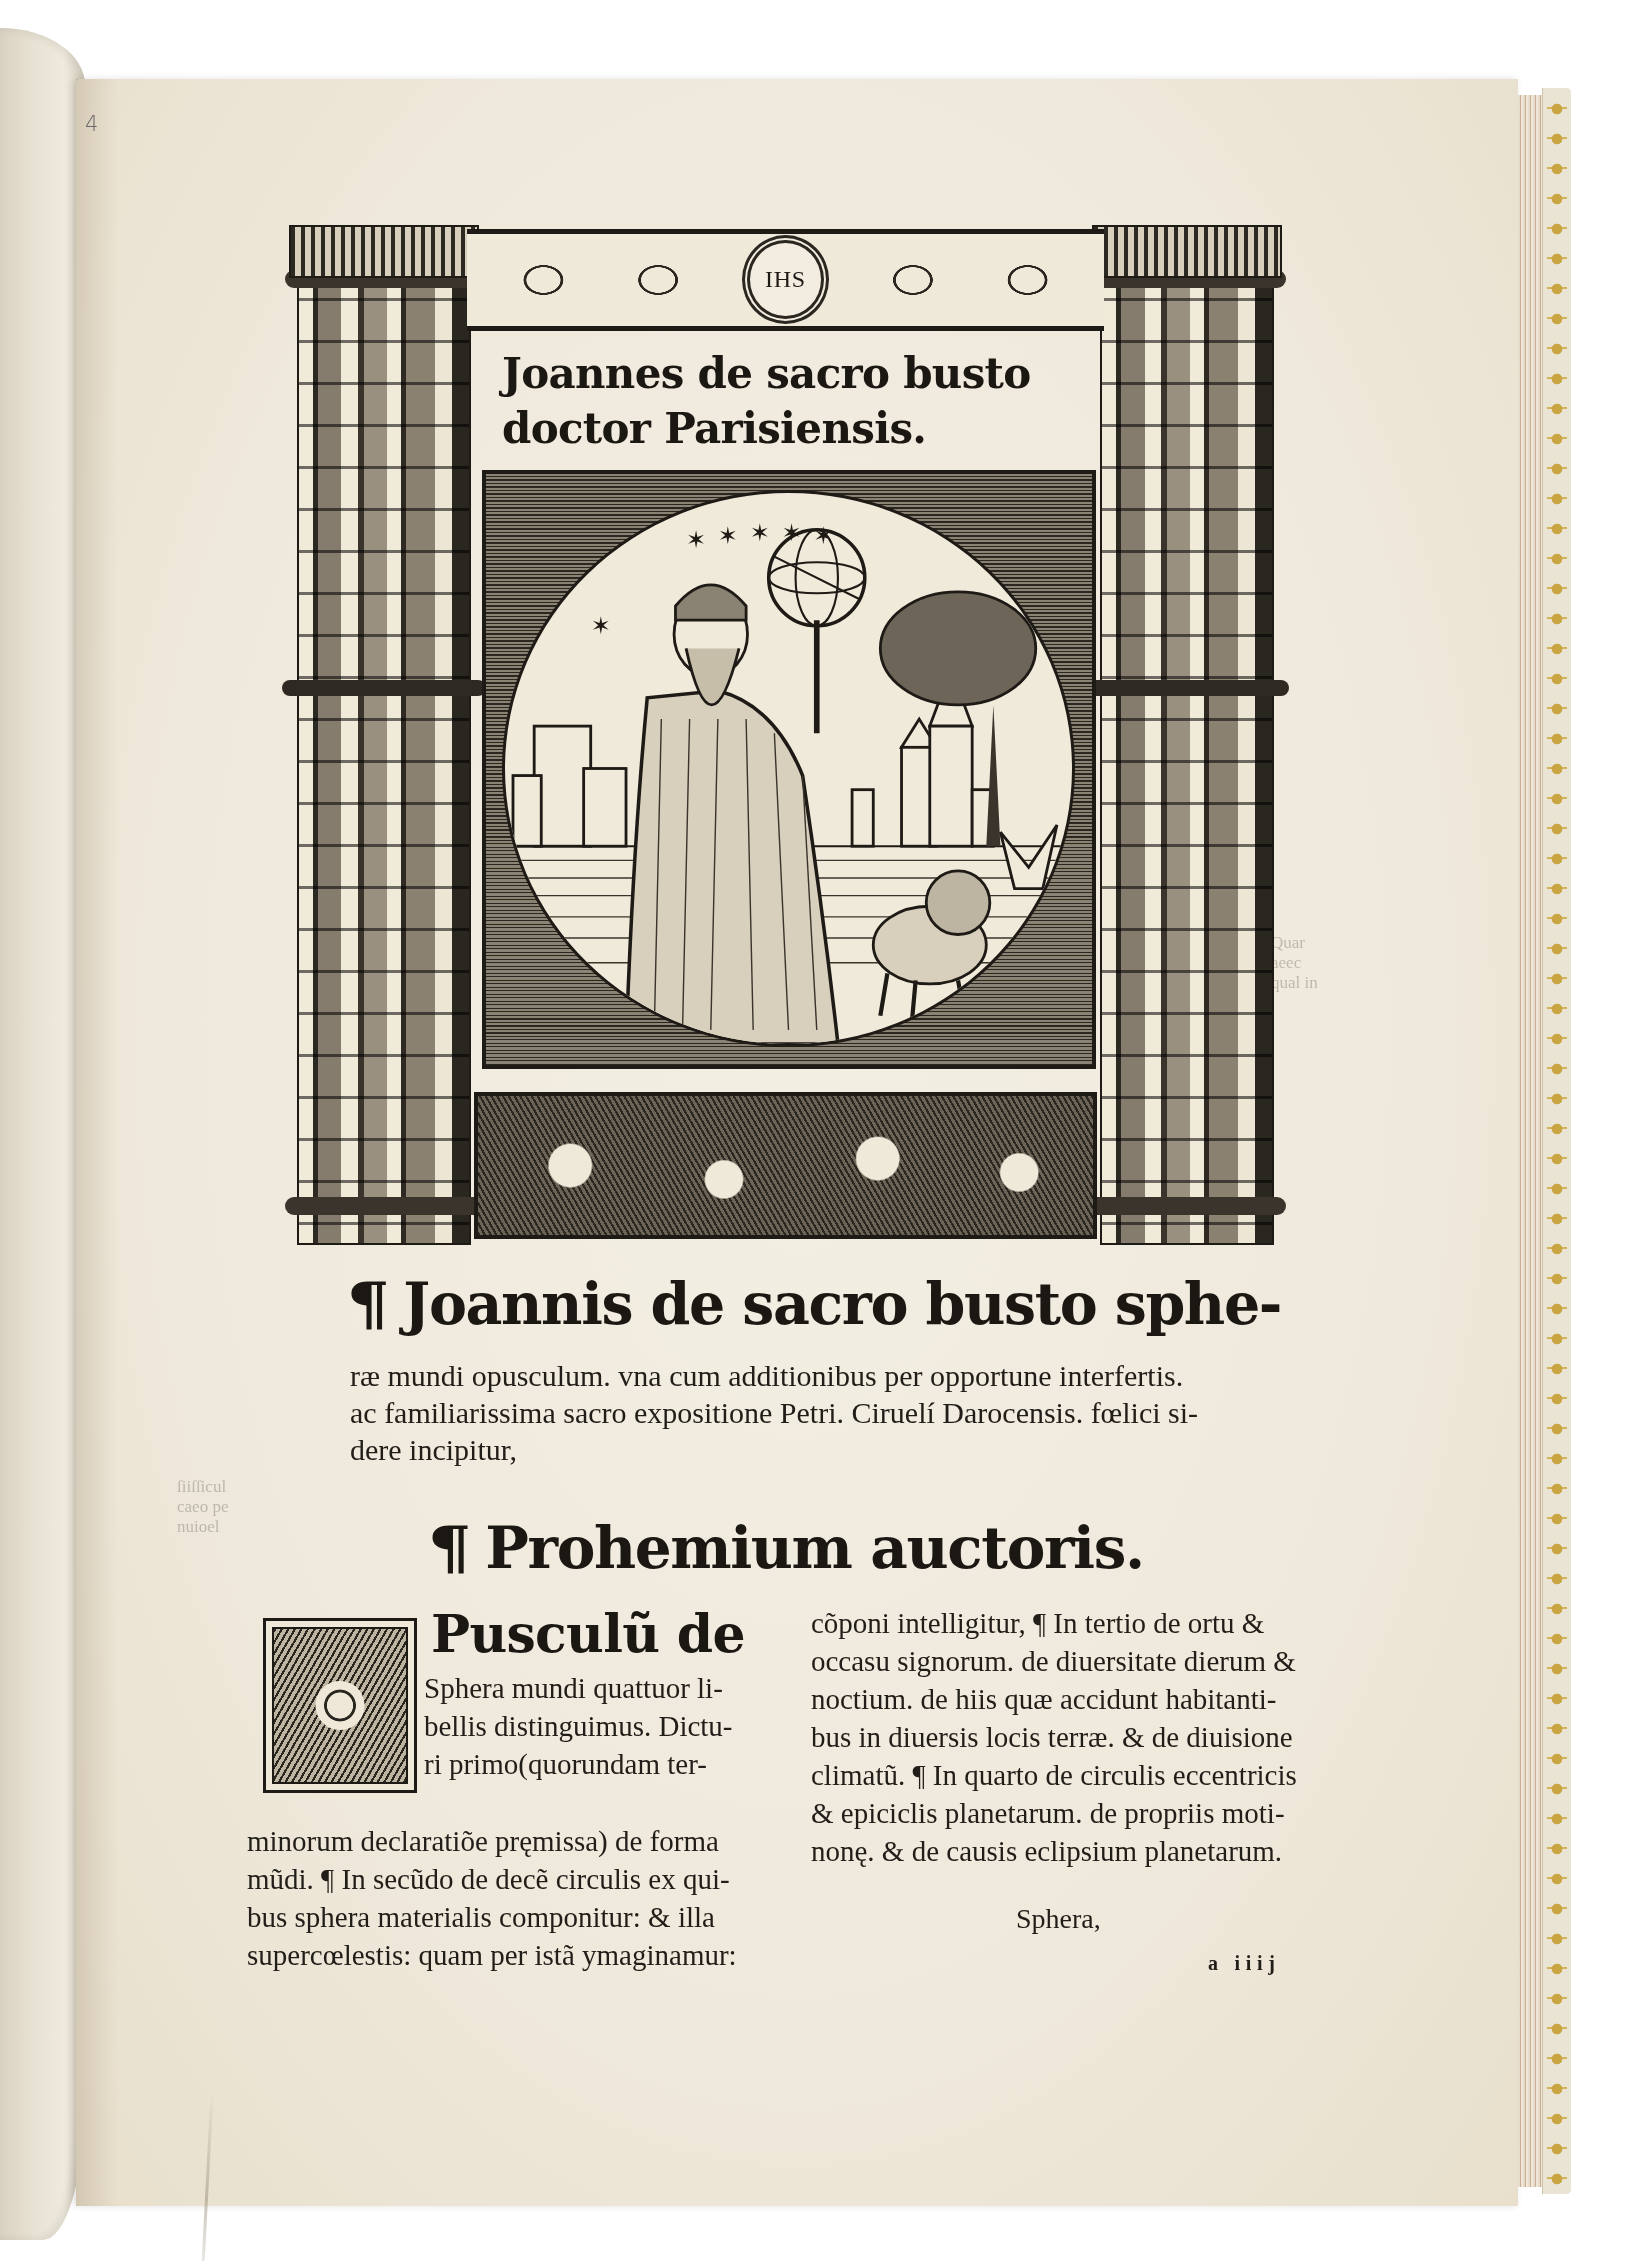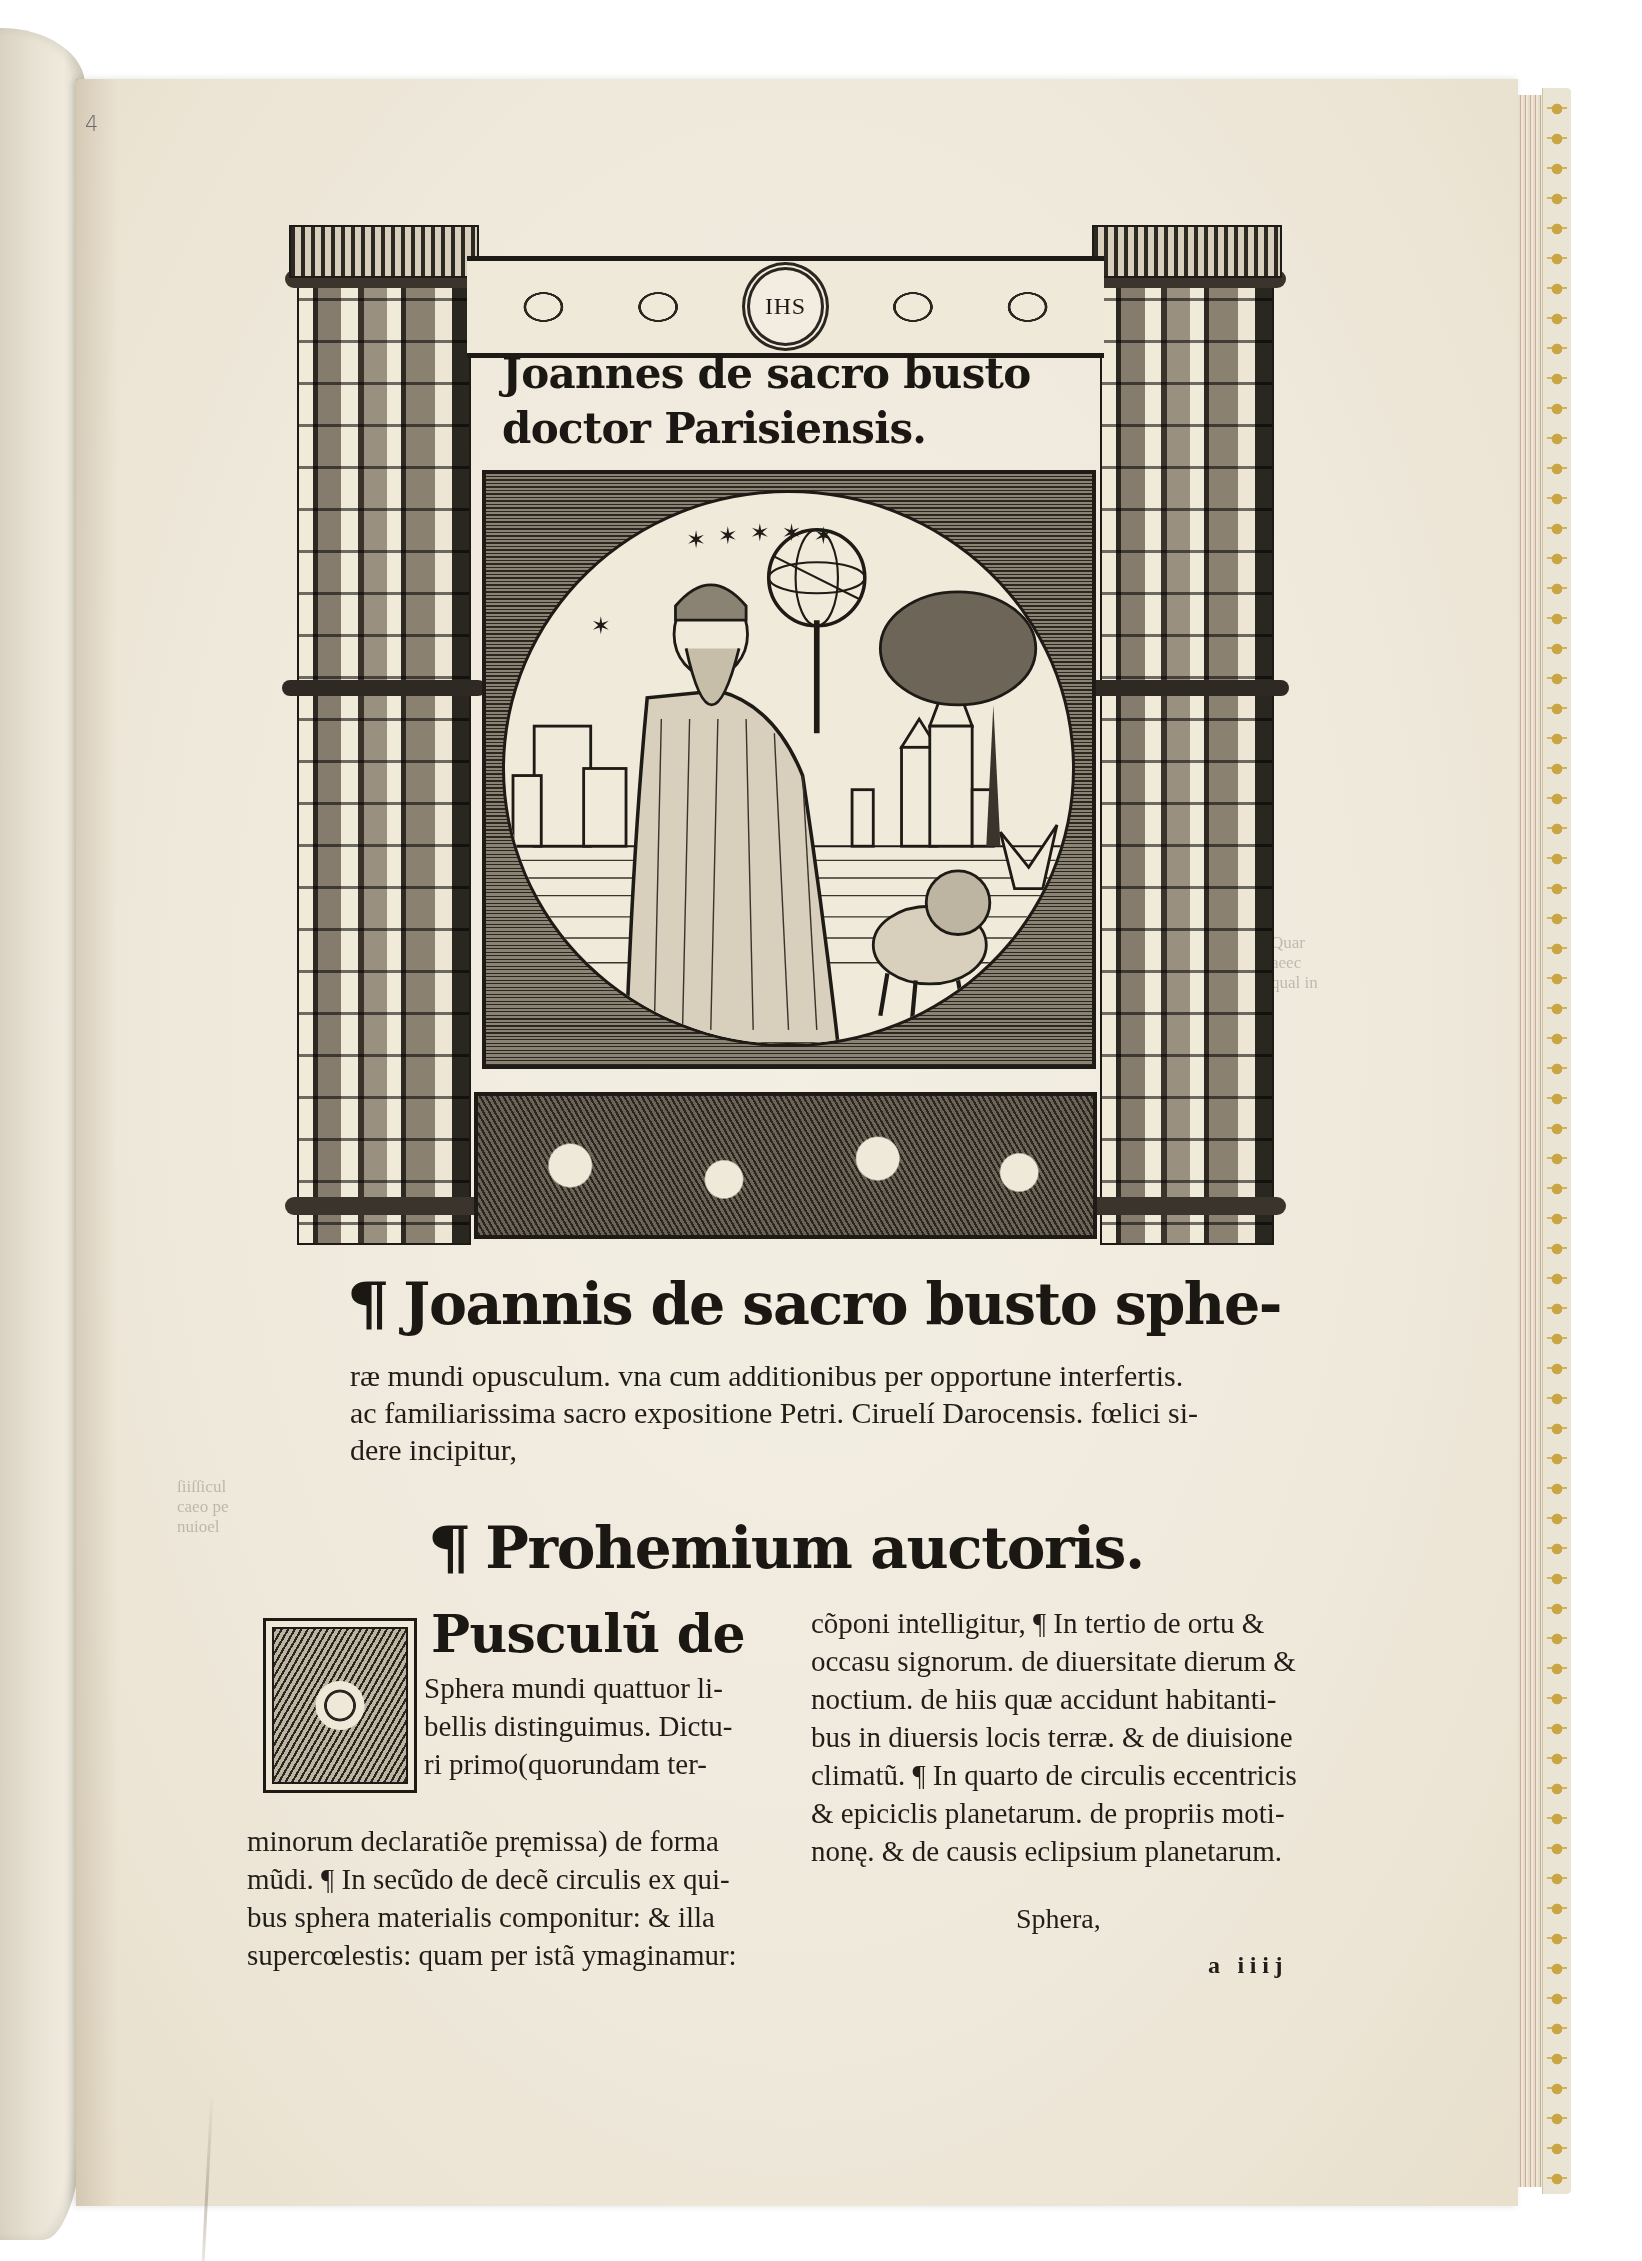--- a/index.html
+++ b/index.html
@@ -79,21 +79,21 @@
   .col-right { right: 0; }
   .top-frieze {
     position: absolute; left: 170px; right: 170px; top: 2.8px; height: 92px;
     border-top: 5.7px solid #1e1b16; border-bottom: 5.7px solid #1e1b16;
     background:
       radial-gradient(ellipse 28px 21px at 12% 50%, transparent 60%, #2a2620 62% 70%, transparent 72%),
       radial-gradient(ellipse 28px 21px at 30% 50%, transparent 60%, #2a2620 62% 70%, transparent 72%),
       radial-gradient(ellipse 28px 21px at 70% 50%, transparent 60%, #2a2620 62% 70%, transparent 72%),
       radial-gradient(ellipse 28px 21px at 88% 50%, transparent 60%, #2a2620 62% 70%, transparent 72%),
       #efe9da;
-    display: flex; align-items: center; justify-content: center; margin-top: 27px;
+    display: flex; align-items: center; justify-content: center;
   }
   .ihs-medallion {
     width: 71px; height: 73px; border-radius: 50%;
     border: 8.5px double #2a2620; background: #f2ede0;
     display: flex; align-items: center; justify-content: center;
     font-family: "Liberation Serif", serif; font-size: 24px; letter-spacing: 0.7px; color: #1e1b16;
   }
   .title-block {
     position: absolute; left: 205px; top: 120px; width: 565px;
     font-family: "DejaVu Serif", serif; font-weight: bold; font-size: 42px; line-height: 55px;
@@ -157,21 +157,21 @@
   }
   .col-text {
     position: absolute; font-family: "Liberation Serif", serif; font-size: 29px; line-height: 38px;
     color: #211d18;
   }
   .col-text .line { display: block; white-space: nowrap; }
   .col-a-indent { left: 424px; top: 1669px; width: 346px; }
   .col-a-full { left: 247px; top: 1822px; width: 537px; }
   .col-b { left: 811px; top: 1604px; width: 551px; }
   .glosa { position: absolute; left: 1016px; top: 1903px; font-family: "Liberation Serif", serif; font-size: 28px; color: #211d18; }
-  .signature { position: absolute; left: 1208px; top: 1952px; font-family: "Liberation Serif", serif; font-weight: bold; font-size: 24px; color: #211d18; letter-spacing: 5.7px; }
+  .signature { position: absolute; left: 1208px; top: 1952px; font-family: "Liberation Serif", serif; font-weight: bold; font-size: 20px; color: #211d18; letter-spacing: 5.7px; }
   .show-through {
     position: absolute; font-family: "Liberation Serif", serif; font-size: 17px; line-height: 20px;
     color: rgba(60,55,50,0.28); white-space: pre;
   }
   .crease {
     position: absolute; left: 205px; top: 2092px; width: 2.8px; height: 212px;
     background: linear-gradient(180deg, rgba(150,140,120,0), rgba(150,140,120,0.5), rgba(150,140,120,0));
     transform: rotate(3deg);
   }
 </style>

